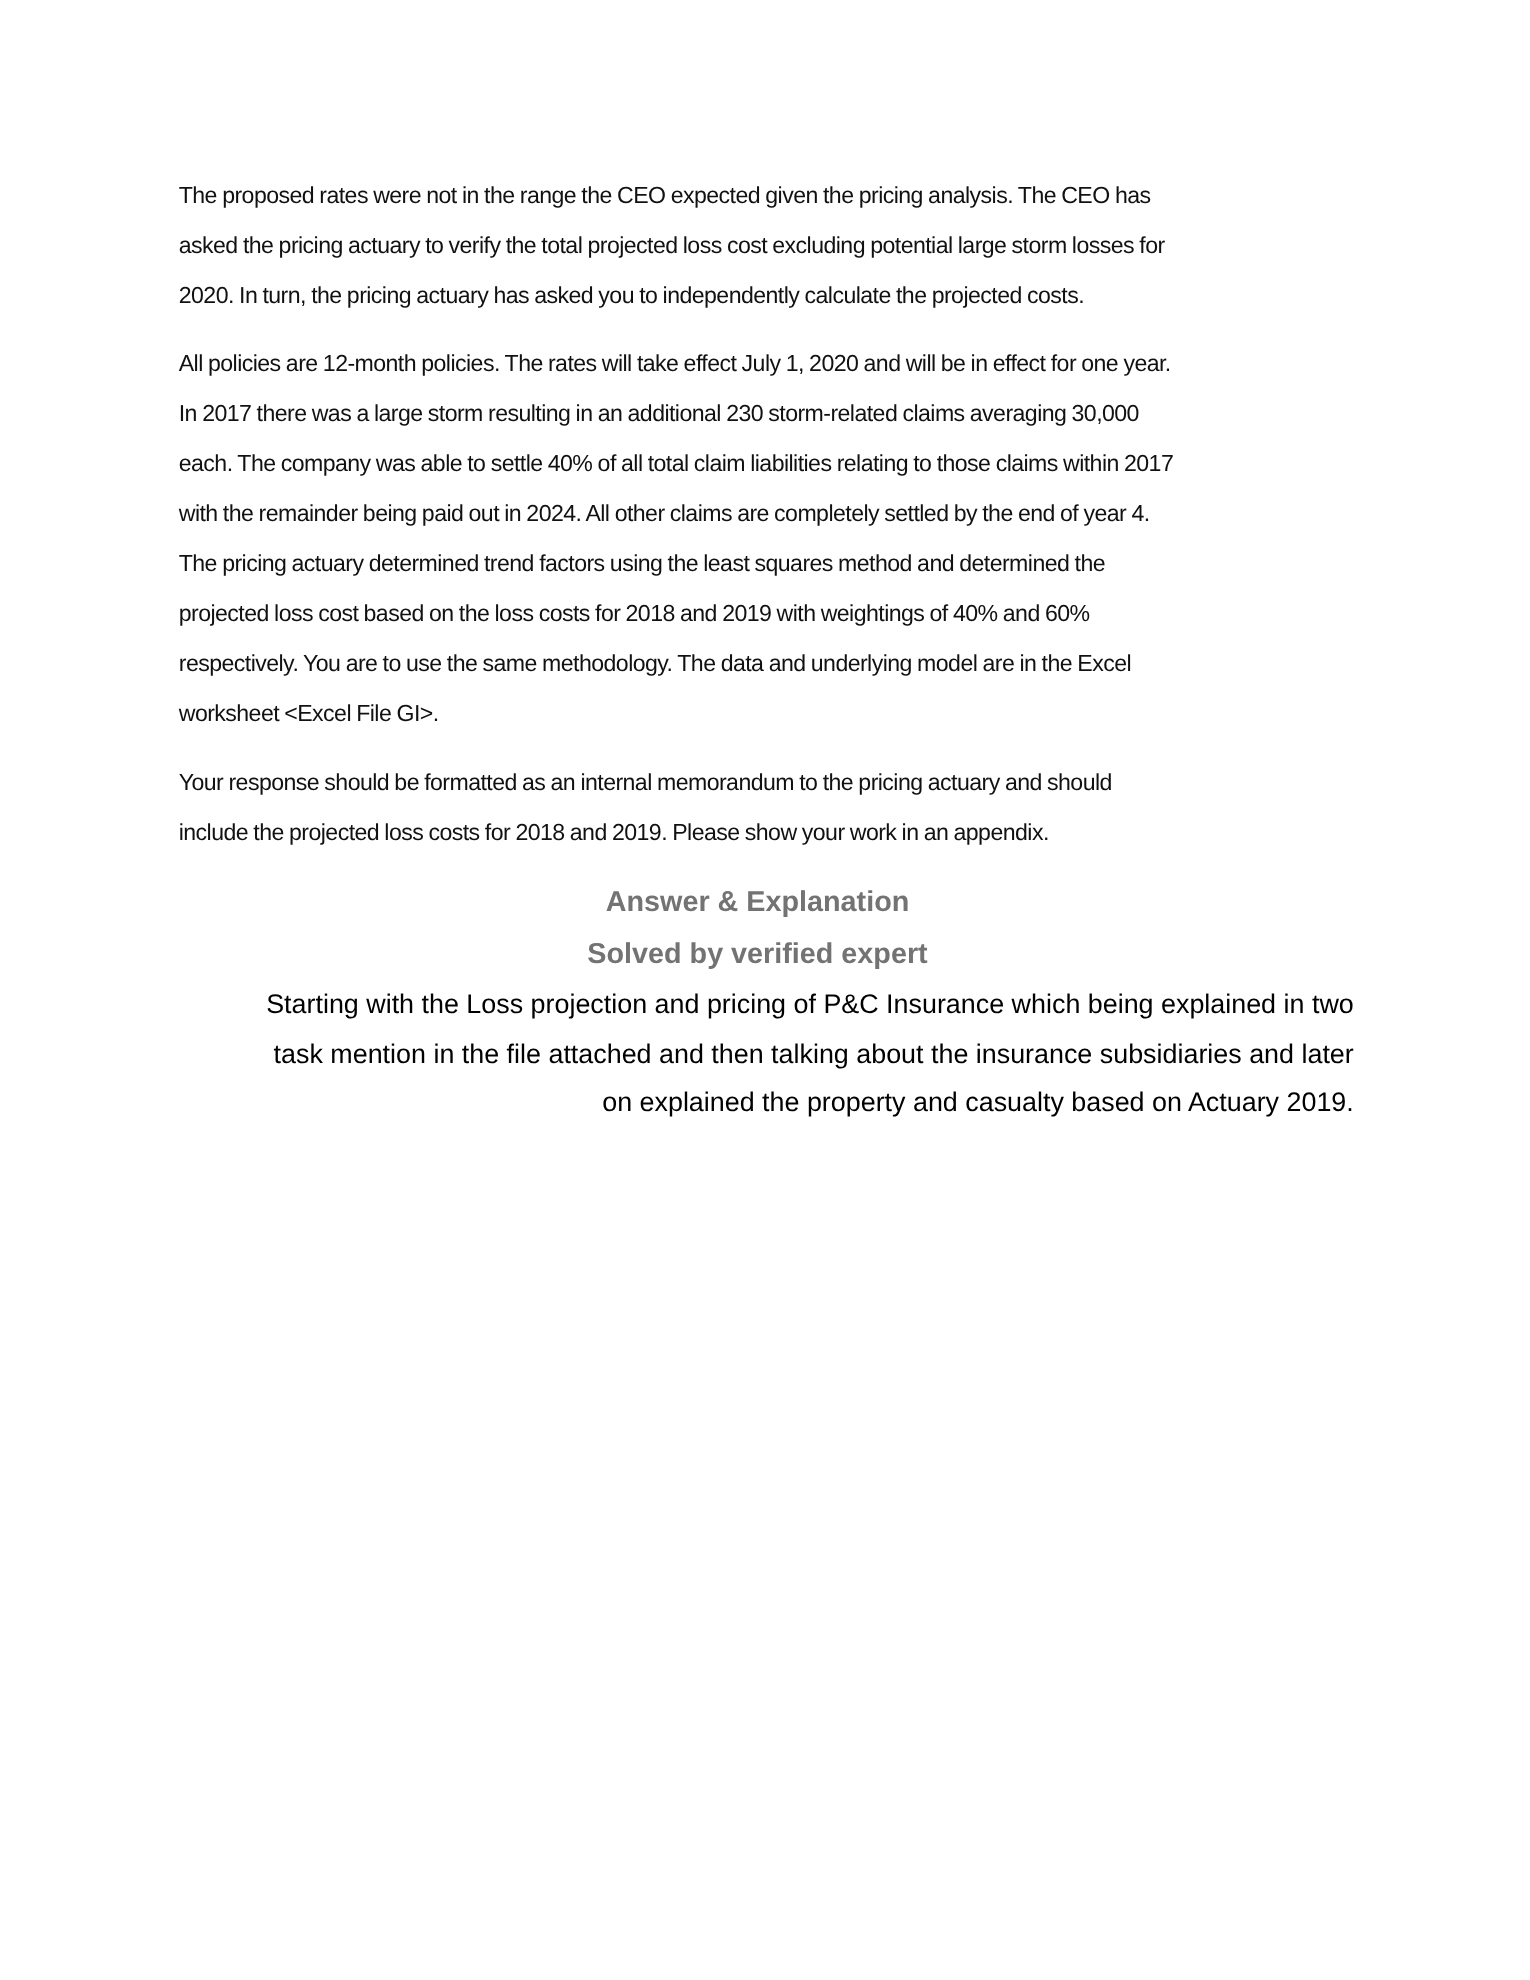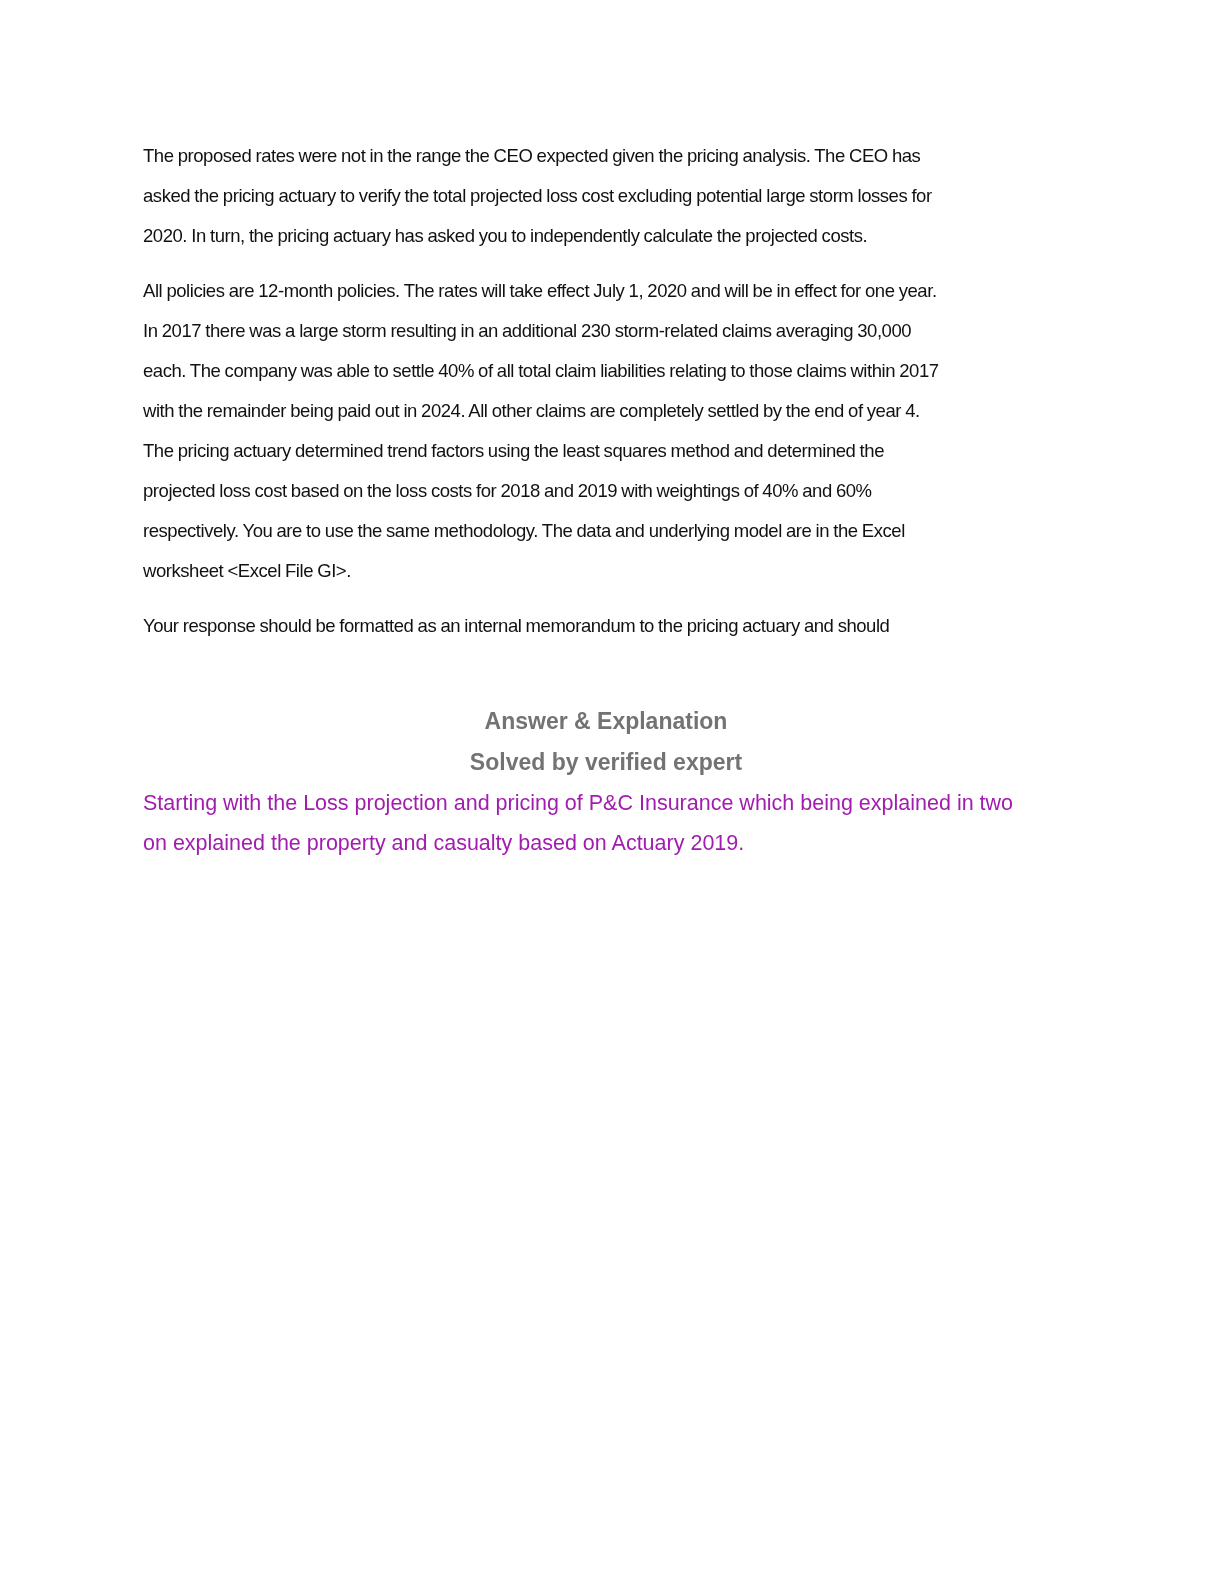--- a/index.html
+++ b/index.html
@@ -13,21 +13,21 @@
   }
   .q-para .line { display: block; white-space: nowrap; }
   .ans-title {
     position: absolute; left: 0; width: 1212px; text-align: center;
     font-family: "Liberation Sans", sans-serif; font-weight: bold;
     font-size: 23px; color: #737373;
   }
   .ans-body {
     position: absolute; left: 143px; width: 940px;
     font-family: "Liberation Sans", sans-serif;
-    font-size: 21.5px; color: #a21caf; line-height: 39.5px;
+    font-size: 21.5px; color: #000000; line-height: 39.5px; text-align: right;
   }
   .ans-body .line { display: block; white-space: nowrap; }
   .step-box {
     position: absolute; left: 139px; top: 908px; width: 933px; height: 40px;
     background: #f8f8f6;
   }
   .step-title {
     position: absolute; left: 4px; top: 0; line-height: 28px;
     font-family: "Liberation Sans", sans-serif; font-weight: bold;
     font-size: 22px; color: #1f2130;
@@ -50,24 +50,26 @@
     <span class="line">each. The company was able to settle 40% of all total claim liabilities relating to those claims within 2017</span>
     <span class="line">with the remainder being paid out in 2024. All other claims are completely settled by the end of year 4.</span>
     <span class="line">The pricing actuary determined trend factors using the least squares method and determined the</span>
     <span class="line">projected loss cost based on the loss costs for 2018 and 2019 with weightings of 40% and 60%</span>
     <span class="line">respectively. You are to use the same methodology. The data and underlying model are in the Excel</span>
     <span class="line">worksheet &lt;Excel File GI&gt;.</span>
   </div>
 
   <div class="q-para" style="top:606px;">
     <span class="line">Your response should be formatted as an internal memorandum to the pricing actuary and should</span>
+    <span class="line">include the projected loss costs for 2018 and 2019. Please show your work in an appendix.</span>
   </div>
 
   <div class="ans-title" style="top:708px;">Answer &amp; Explanation</div>
   <div class="ans-title" style="top:749px;">Solved by verified expert</div>
 
   <div class="ans-body" style="top:784px;">
     <span class="line">Starting with the Loss projection and pricing of P&amp;C Insurance which being explained in two</span>
+    <span class="line">task mention in the file attached and then talking about the insurance subsidiaries and later</span>
     <span class="line">on explained the property and casualty based on Actuary 2019.</span>
   </div>
 
 
 </div>
 
 </body></html>

